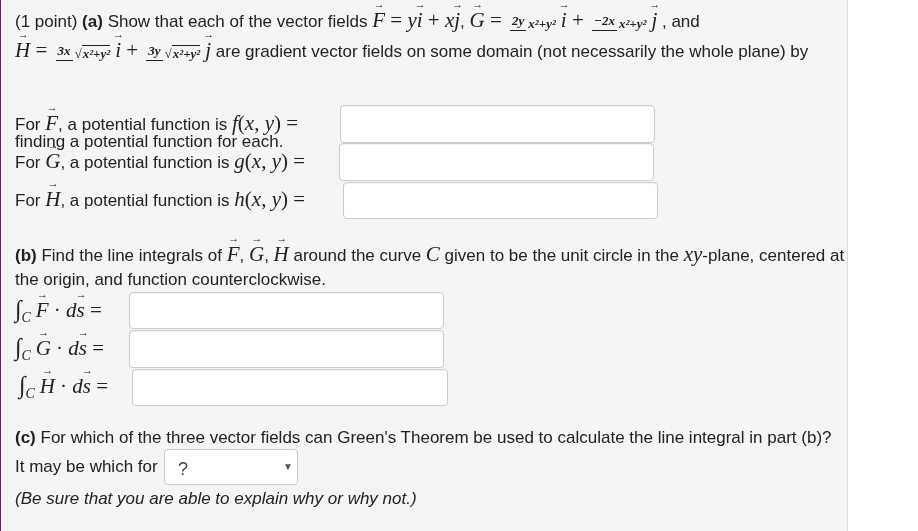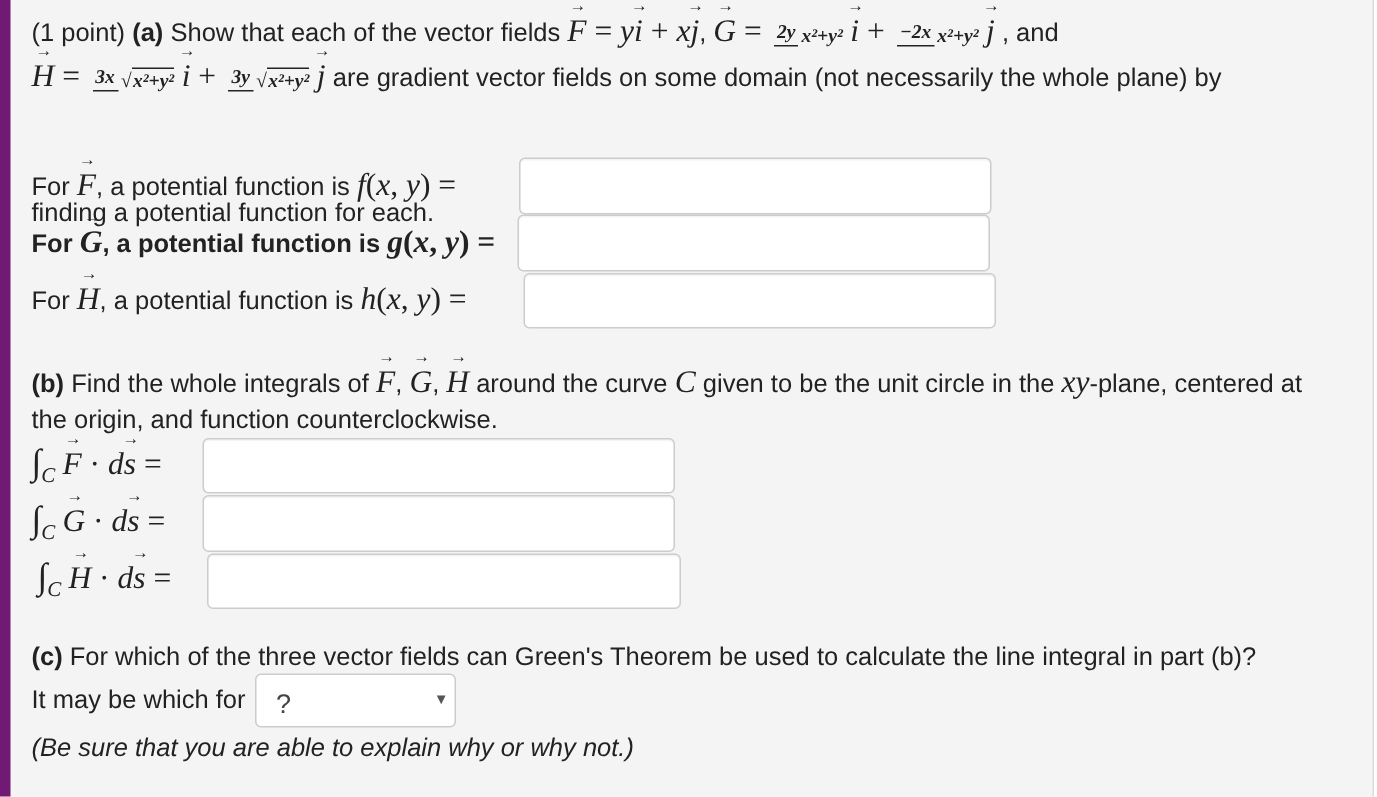--- a/index.html
+++ b/index.html
@@ -5,23 +5,23 @@
   html, body { margin: 0; padding: 0; }
   body {
     width: 918px; height: 531px; overflow: hidden;
     background: #ffffff;
     font-family: "Liberation Sans", "DejaVu Sans", sans-serif;
     color: #222222;
     font-size: 17px;
   }
   .problem {
     position: absolute; left: 0; top: 0;
-    width: 916px; height: 531px;
+    width: 848px; height: 531px;
     background: #f4f4f4;
-    border-left: 7px solid #701a75;
+    border-left: 1px solid #701a75;
     border-right: 1px solid #dcdcdc;
     box-sizing: border-box;
   }
   .abs { position: absolute; white-space: nowrap; line-height: 1; }
   .m { font-family: "Liberation Serif", "DejaVu Serif", serif; font-style: italic; font-size: 21px; }
   .mr { font-family: "Liberation Serif", "DejaVu Serif", serif; font-style: normal; font-size: 21px; }
   .vec { position: relative; display: inline-block; }
   .vec::before {
     content: "\2192"; position: absolute; left: 50%; top: -11px;
     transform: translateX(-45%); font-size: 11px; font-style: normal;
@@ -82,35 +82,35 @@
   </div>
 
   <div class="abs" style="left:14px; top:85px;margin-top:48px;">finding a potential function for each.</div>
 
   <div class="abs" style="left:14px; top:113px;">
     <span>For</span> <span class="m vec">F</span><span>, a potential function is</span>
     <span class="m">f</span><span class="mr">(</span><span class="m">x</span><span class="mr">, </span><span class="m">y</span><span class="mr">) =</span>
   </div>
   <div class="input" style="left:339px; top:105px; width:315px; height:38px;"></div>
 
-  <div class="abs" style="left:14px; top:151px;font-weight:bold;">
+  <div class="abs" style="left:14px; top:151px;">
     <span>For</span> <span class="m vec">G</span><span>, a potential function is</span>
     <span class="m">g</span><span class="mr">(</span><span class="m">x</span><span class="mr">, </span><span class="m">y</span><span class="mr">) =</span>
   </div>
   <div class="input" style="left:338px; top:143px; width:315px; height:38px;"></div>
 
   <div class="abs" style="left:14px; top:189px;">
     <span>For</span> <span class="m vec">H</span><span>, a potential function is</span>
     <span class="m">h</span><span class="mr">(</span><span class="m">x</span><span class="mr">, </span><span class="m">y</span><span class="mr">) =</span>
   </div>
   <div class="input" style="left:342px; top:182px; width:315px; height:37px;"></div>
 
   <div class="abs" style="left:14px; top:244px;">
     <span class="bold">(b)</span>
-    <span>Find the whole integrals of</span>
+    <span>Find the line integrals of</span>
     <span class="m vec">F</span>, <span class="m vec">G</span>, <span class="m vec">H</span>
     <span>around the curve</span>
     <span class="m">C</span>
     <span>given to be the unit circle in the</span>
     <span class="m">xy</span><span>-plane, centered at</span>
   </div>
   <div class="abs" style="left:14px; top:271px;">the origin, and function counterclockwise.</div>
 
   <div class="abs" style="left:14px; top:297px;text-align:center;">
     <span class="mr" style="font-size:24px;">∫</span><span class="m" style="font-size:14px; vertical-align:-5px;">C</span>

